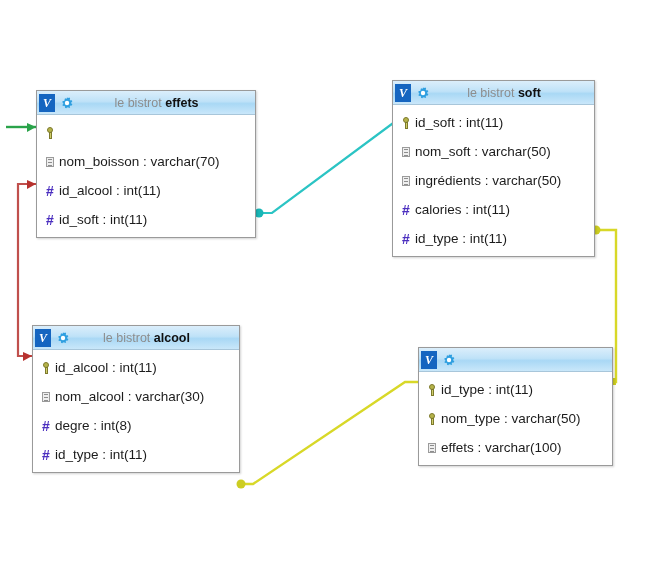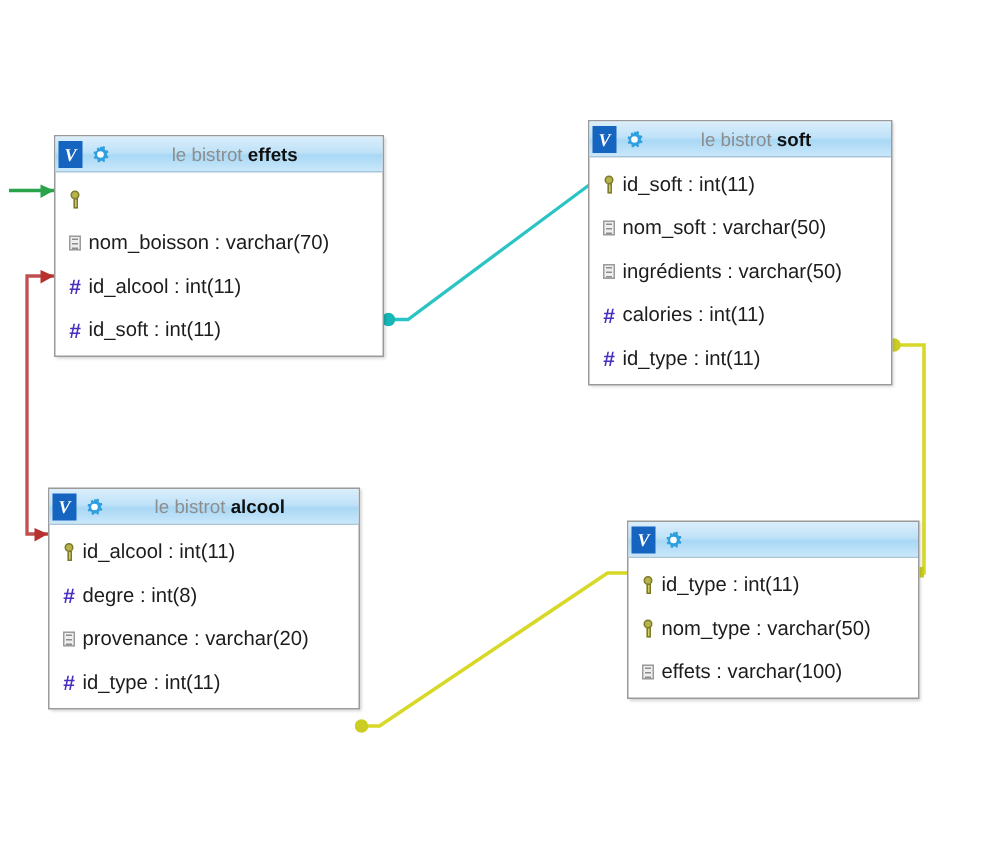--- a/index.html
+++ b/index.html
@@ -287,26 +287,26 @@
         <span>le bistrot</span>
         <span class="tname">alcool</span>
       </span>
     </div>
     <div class="fields">
       <div class="field-row">
         <span class="ficon icon-key"></span>
         <span class="ftext">id_alcool : int(11)</span>
       </div>
       <div class="field-row">
+        <span class="ficon icon-text"></span>
+        <span class="ftext">nom_alcool : varchar(30)</span>
+      </div>
+      <div class="field-row">
         <span class="ficon icon-hash">#</span>
         <span class="ftext">degre : int(8)</span>
-      </div>
-      <div class="field-row">
-        <span class="ficon icon-text"></span>
-        <span class="ftext">provenance : varchar(20)</span>
       </div>
       <div class="field-row">
         <span class="ficon icon-hash">#</span>
         <span class="ftext">id_type : int(11)</span>
       </div>
     </div>
   </div>
 
   <div class="table-box" style="left:418px; top:347px; width:195px;">
     <div class="tbl-header">

